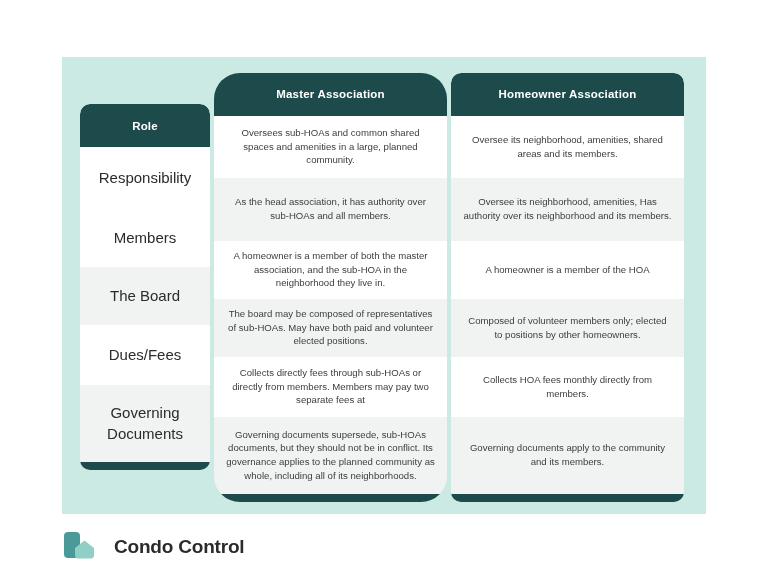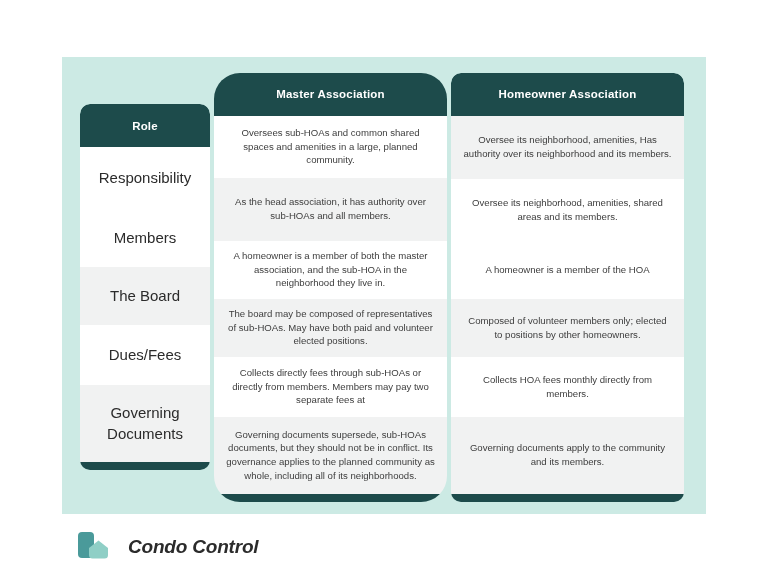--- a/index.html
+++ b/index.html
@@ -109,26 +109,25 @@
   .col-foot {
     flex: 0 0 auto;
     height: 8px;
     background: #1d4b4b;
     border-radius: 0 0 10px 10px;
   }
 
   
   .brand {
     position: absolute;
-    left: 76px;
+    left: 62px;
     top: 528px;
     display: flex;
     align-items: center;
     gap: 14px;
-    font-style: italic;
   }
 
   .brand-logo {
     width: 38px;
     height: 38px;
     position: relative;
     flex: 0 0 auto;
   }
 
   .brand-name {
@@ -168,22 +167,22 @@
         <div class="cell gray  r3">The board may be composed of representatives of sub-HOAs. May have both paid and volunteer elected positions.</div>
         <div class="cell white r4">Collects directly fees through sub-HOAs or directly from members. Members may pay two separate fees at</div>
         <div class="cell gray  r5">Governing documents supersede, sub-HOAs documents, but they should not be in conflict. Its governance applies to the planned community as whole, including all of its neighborhoods.</div>
       </div>
       <div class="col-foot"></div>
     </div>
 
     <div class="col col-hoa">
       <div class="col-head">Homeowner Association</div>
       <div class="col-body">
+        <div class="cell white r0">Oversee its neighborhood, amenities, shared areas and its members.</div>
         <div class="cell gray  r1">Oversee its neighborhood, amenities, Has authority over its neighborhood and its members.</div>
-        <div class="cell white r0">Oversee its neighborhood, amenities, shared areas and its members.</div>
         <div class="cell white r2">A homeowner is a member of the HOA</div>
         <div class="cell gray  r3">Composed of volunteer members only; elected to positions by other homeowners.</div>
         <div class="cell white r4">Collects HOA fees monthly directly from members.</div>
         <div class="cell gray  r5">Governing documents apply to the community and its members.</div>
       </div>
       <div class="col-foot"></div>
     </div>
 
   </div>
 

